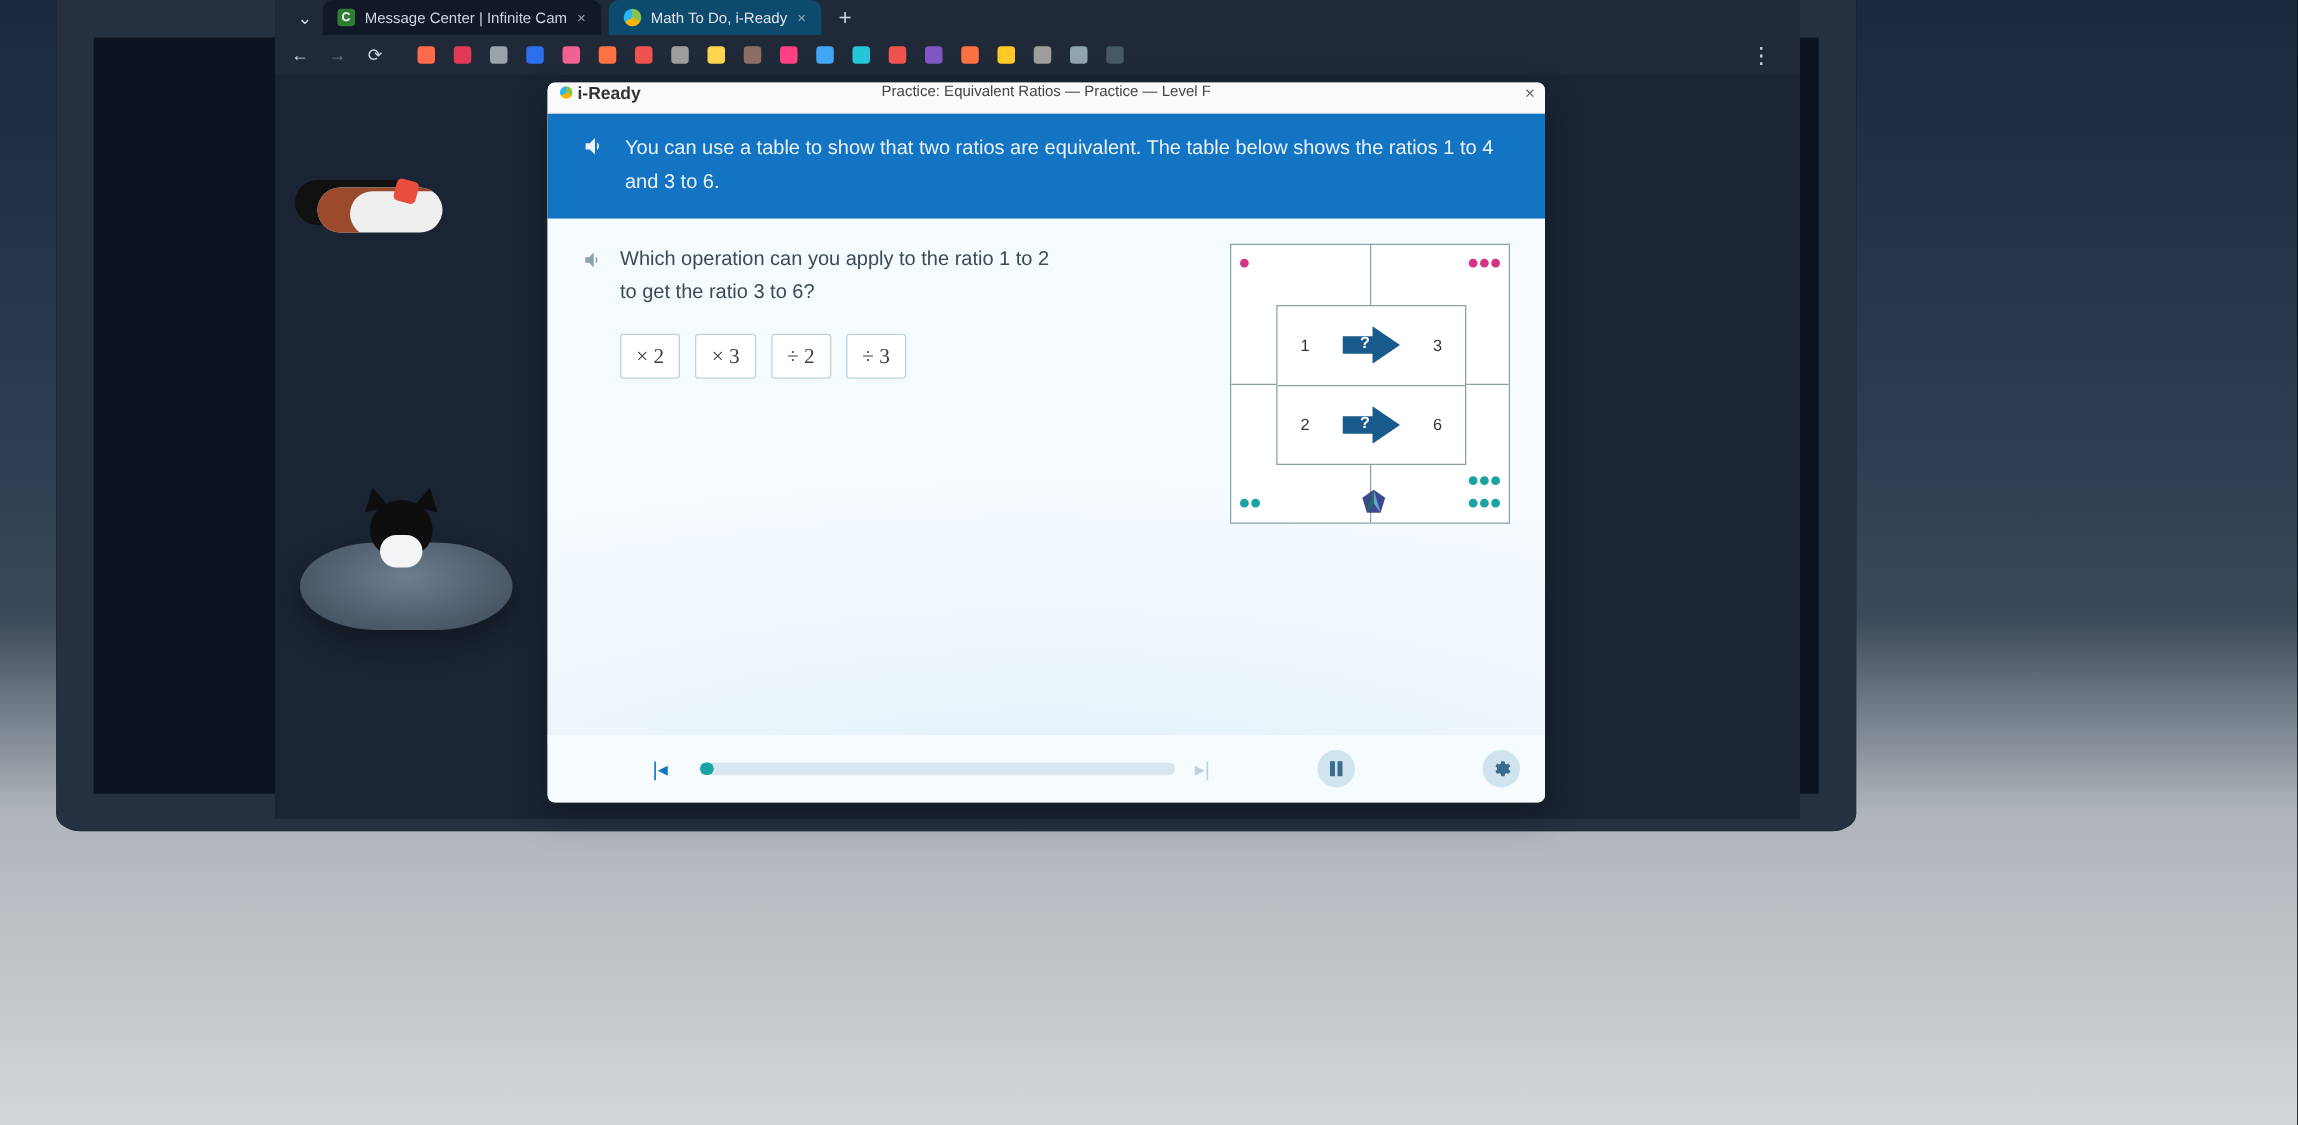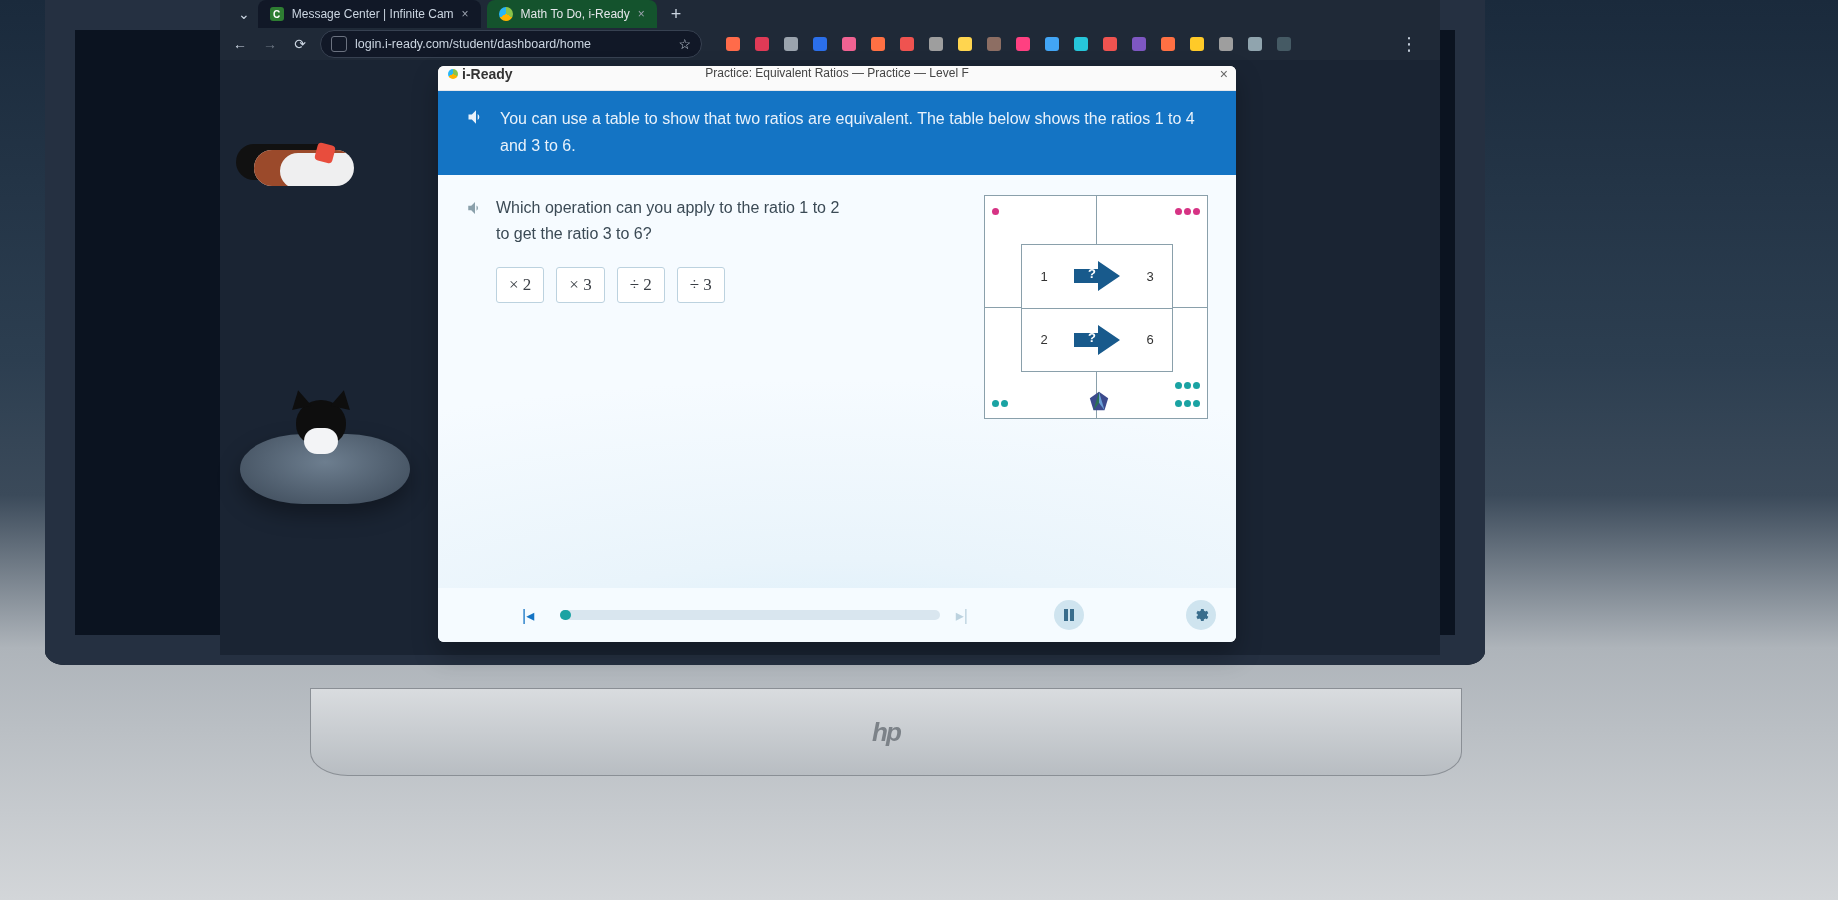--- a/index.html
+++ b/index.html
@@ -6,21 +6,21 @@
   .scene{position:relative;width:1838px;height:900px;background:linear-gradient(180deg,#1a2a3c 0%,#2c3e50 40%,#3b4a5a 55%,#aeb4ba 72%,#d3d6d9 100%)}
   
   .bezel{position:absolute;left:45px;top:0;width:1440px;height:665px;background:#0b1320;border-radius:0 0 20px 20px/0 0 14px 14px;box-shadow:0 0 0 30px #253041 inset}
   .laptop-base{position:absolute;left:310px;top:688px;width:1150px;height:86px;background:linear-gradient(180deg,#d9dcdf,#b8bdc2);border-radius:0 0 38px 38px/0 0 24px 24px;border:1px solid #8a8f95}
   .hp-logo{position:absolute;left:50%;top:50%;transform:translate(-50%,-50%);color:#7c8288;font-size:26px;font-style:italic;font-weight:700;letter-spacing:-2px}
   
   .chrome{position:absolute;left:220px;top:0;width:1220px;height:60px;background:#1f2937;border-bottom:1px solid #0b0f16}
   .tabs{display:flex;align-items:center;height:28px;padding-left:10px;gap:0}
   .caret{color:#cbd5e1;font-size:14px;padding:0 8px}
   .tab{display:flex;align-items:center;gap:8px;background:#111827;color:#cbd5e1;font-size:12px;height:28px;padding:0 12px;border-radius:8px 8px 0 0;margin-right:6px;max-width:220px}
-  .tab.active{background:#14532d;color:#e5e7eb}
+  .tab.active{background:#0c4a6e;color:#e5e7eb}
   .tab .x{color:#9ca3af;font-size:12px}
   .tab .fav{width:14px;height:14px;display:inline-block}
   .addtab{color:#cbd5e1;font-size:18px;padding:0 8px}
   .addr{display:flex;align-items:center;height:32px;padding:0 10px;gap:10px}
   .nav-ico{color:#cbd5e1;width:20px;text-align:center;font-size:14px}
   .urlbox{flex:0 0 auto;display:flex;align-items:center;gap:8px;background:#111827;border:1px solid #374151;border-radius:16px;height:26px;padding:0 10px;color:#cbd5e1;font-size:12.5px;width:360px}
   .url-ico{width:14px;height:14px;border:1px solid #6b7280;border-radius:3px}
   .star{color:#cbd5e1;margin-left:auto;font-size:14px}
   .ext-row{display:flex;align-items:center;gap:15px;margin-left:14px}
   .ext{width:14px;height:14px;border-radius:3px}
@@ -83,48 +83,40 @@
   .pfill{position:absolute;left:0;top:0;height:10px;border-radius:6px;background:#1aa3a3}
   .pskip{position:absolute;right:-28px;top:-4px;color:#bcd2df;font-size:16px}
   .roundbtn{width:30px;height:30px;border-radius:50%;background:#cfe4ef;color:#3a6d8c;display:flex;align-items:center;justify-content:center;margin-left:12px;cursor:pointer}
   .roundbtn.gear{margin-left:auto}
 </style>
 </head>
 <body>
 
 <div class="scene">
   <div class="bezel"></div>
-  <div class="laptop-base">
-    <div class="hp-logo">hp</div>
-  </div>
 
   <div class="chrome">
     <div class="tabs">
       <span class="caret">⌄</span>
       <div class="tab">
         <span class="fav" style="background:#2e7d32;border-radius:3px;color:#fff;font-size:10px;font-weight:700;display:flex;align-items:center;justify-content:center">C</span>
         <span>Message Center | Infinite Cam</span>
         <span class="x">×</span>
       </div>
       <div class="tab active">
         <span class="fav" style="background:conic-gradient(#8bc34a 0 120deg,#ffb300 0 240deg,#29b6f6 0);border-radius:50%"></span>
         <span>Math To Do, i-Ready</span>
         <span class="x">×</span>
       </div>
       <span class="addtab">+</span>
     </div>
     <div class="addr">
       <span class="nav-ico">←</span>
       <span class="nav-ico" style="opacity:.45">→</span>
       <span class="nav-ico">⟳</span>
-      <div class="urlbox">
-        <span class="url-ico"></span>
-        <span>login.i-ready.com/student/dashboard/home</span>
-        <span class="star">☆</span>
-      </div>
       <div class="ext-row" id="extrow">
           <span class="ext" style="background: rgb(255, 107, 74);"></span>
           <span class="ext" style="background: rgb(224, 58, 86);"></span>
           <span class="ext" style="background: rgb(154, 163, 173);"></span>
           <span class="ext" style="background: rgb(43, 111, 234);"></span>
           <span class="ext" style="background: rgb(240, 98, 146);"></span>
           <span class="ext" style="background: rgb(255, 112, 67);"></span>
           <span class="ext" style="background: rgb(239, 83, 80);"></span>
           <span class="ext" style="background: rgb(158, 158, 158);"></span>
           <span class="ext" style="background: rgb(255, 213, 79);"></span>

